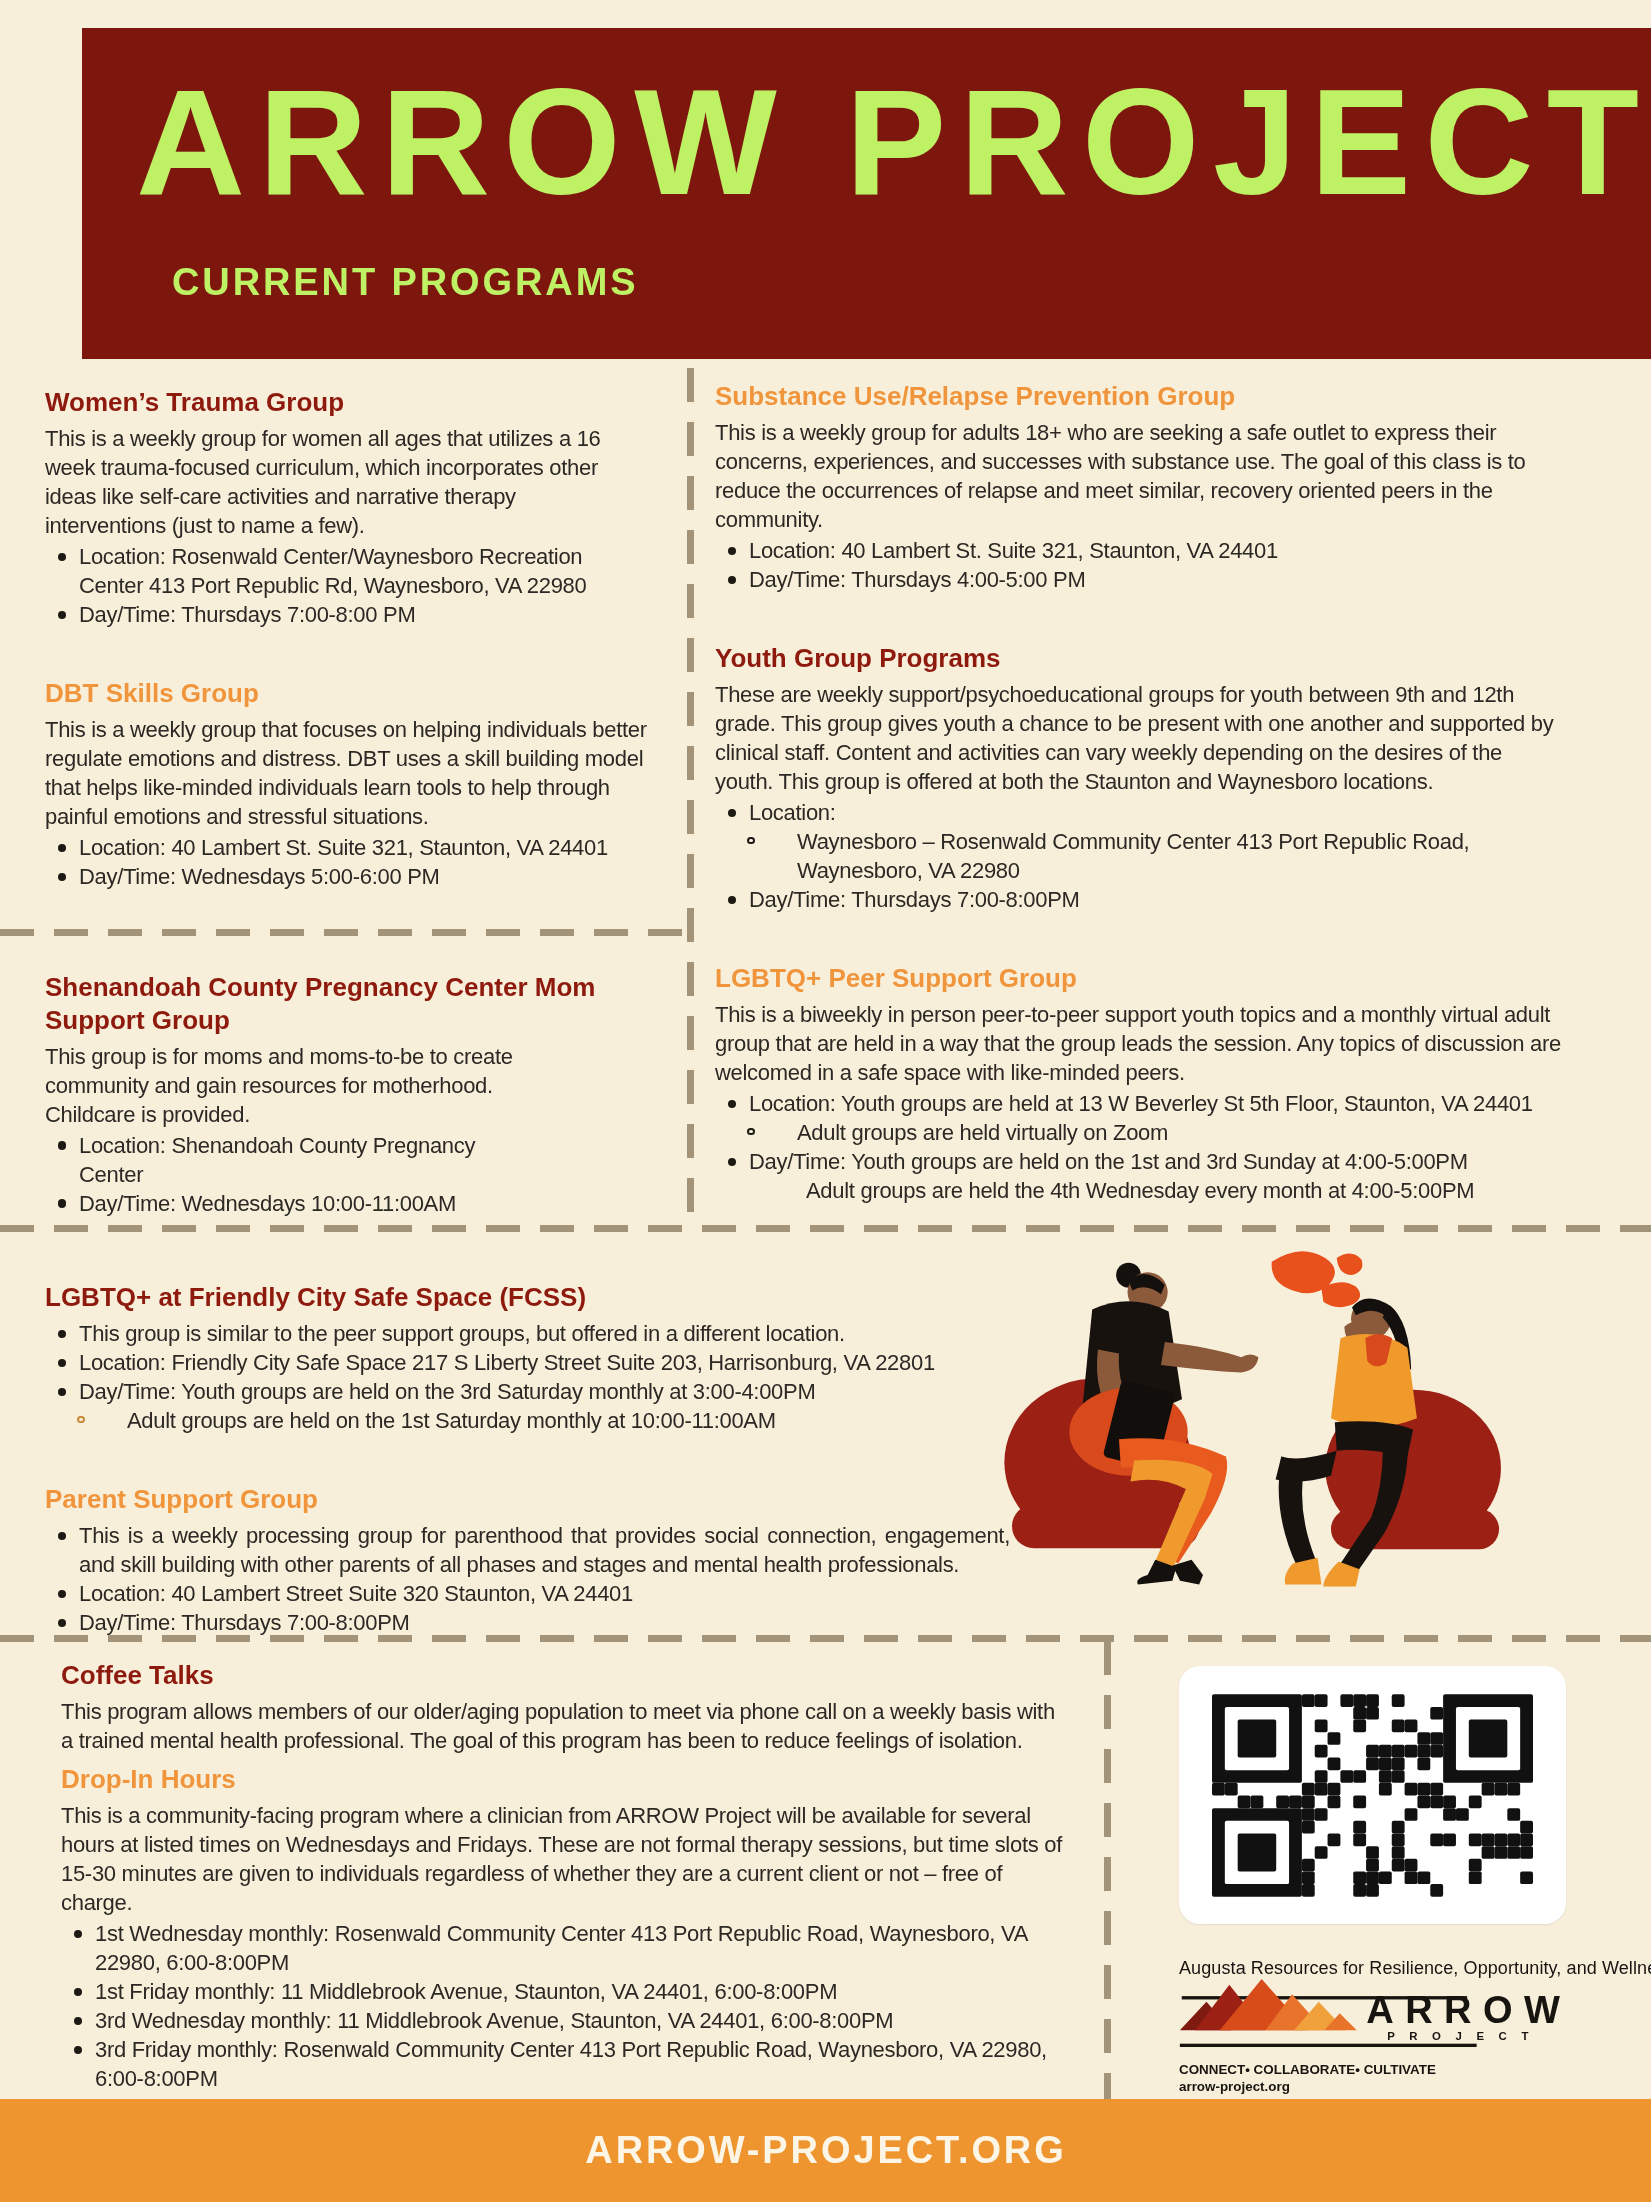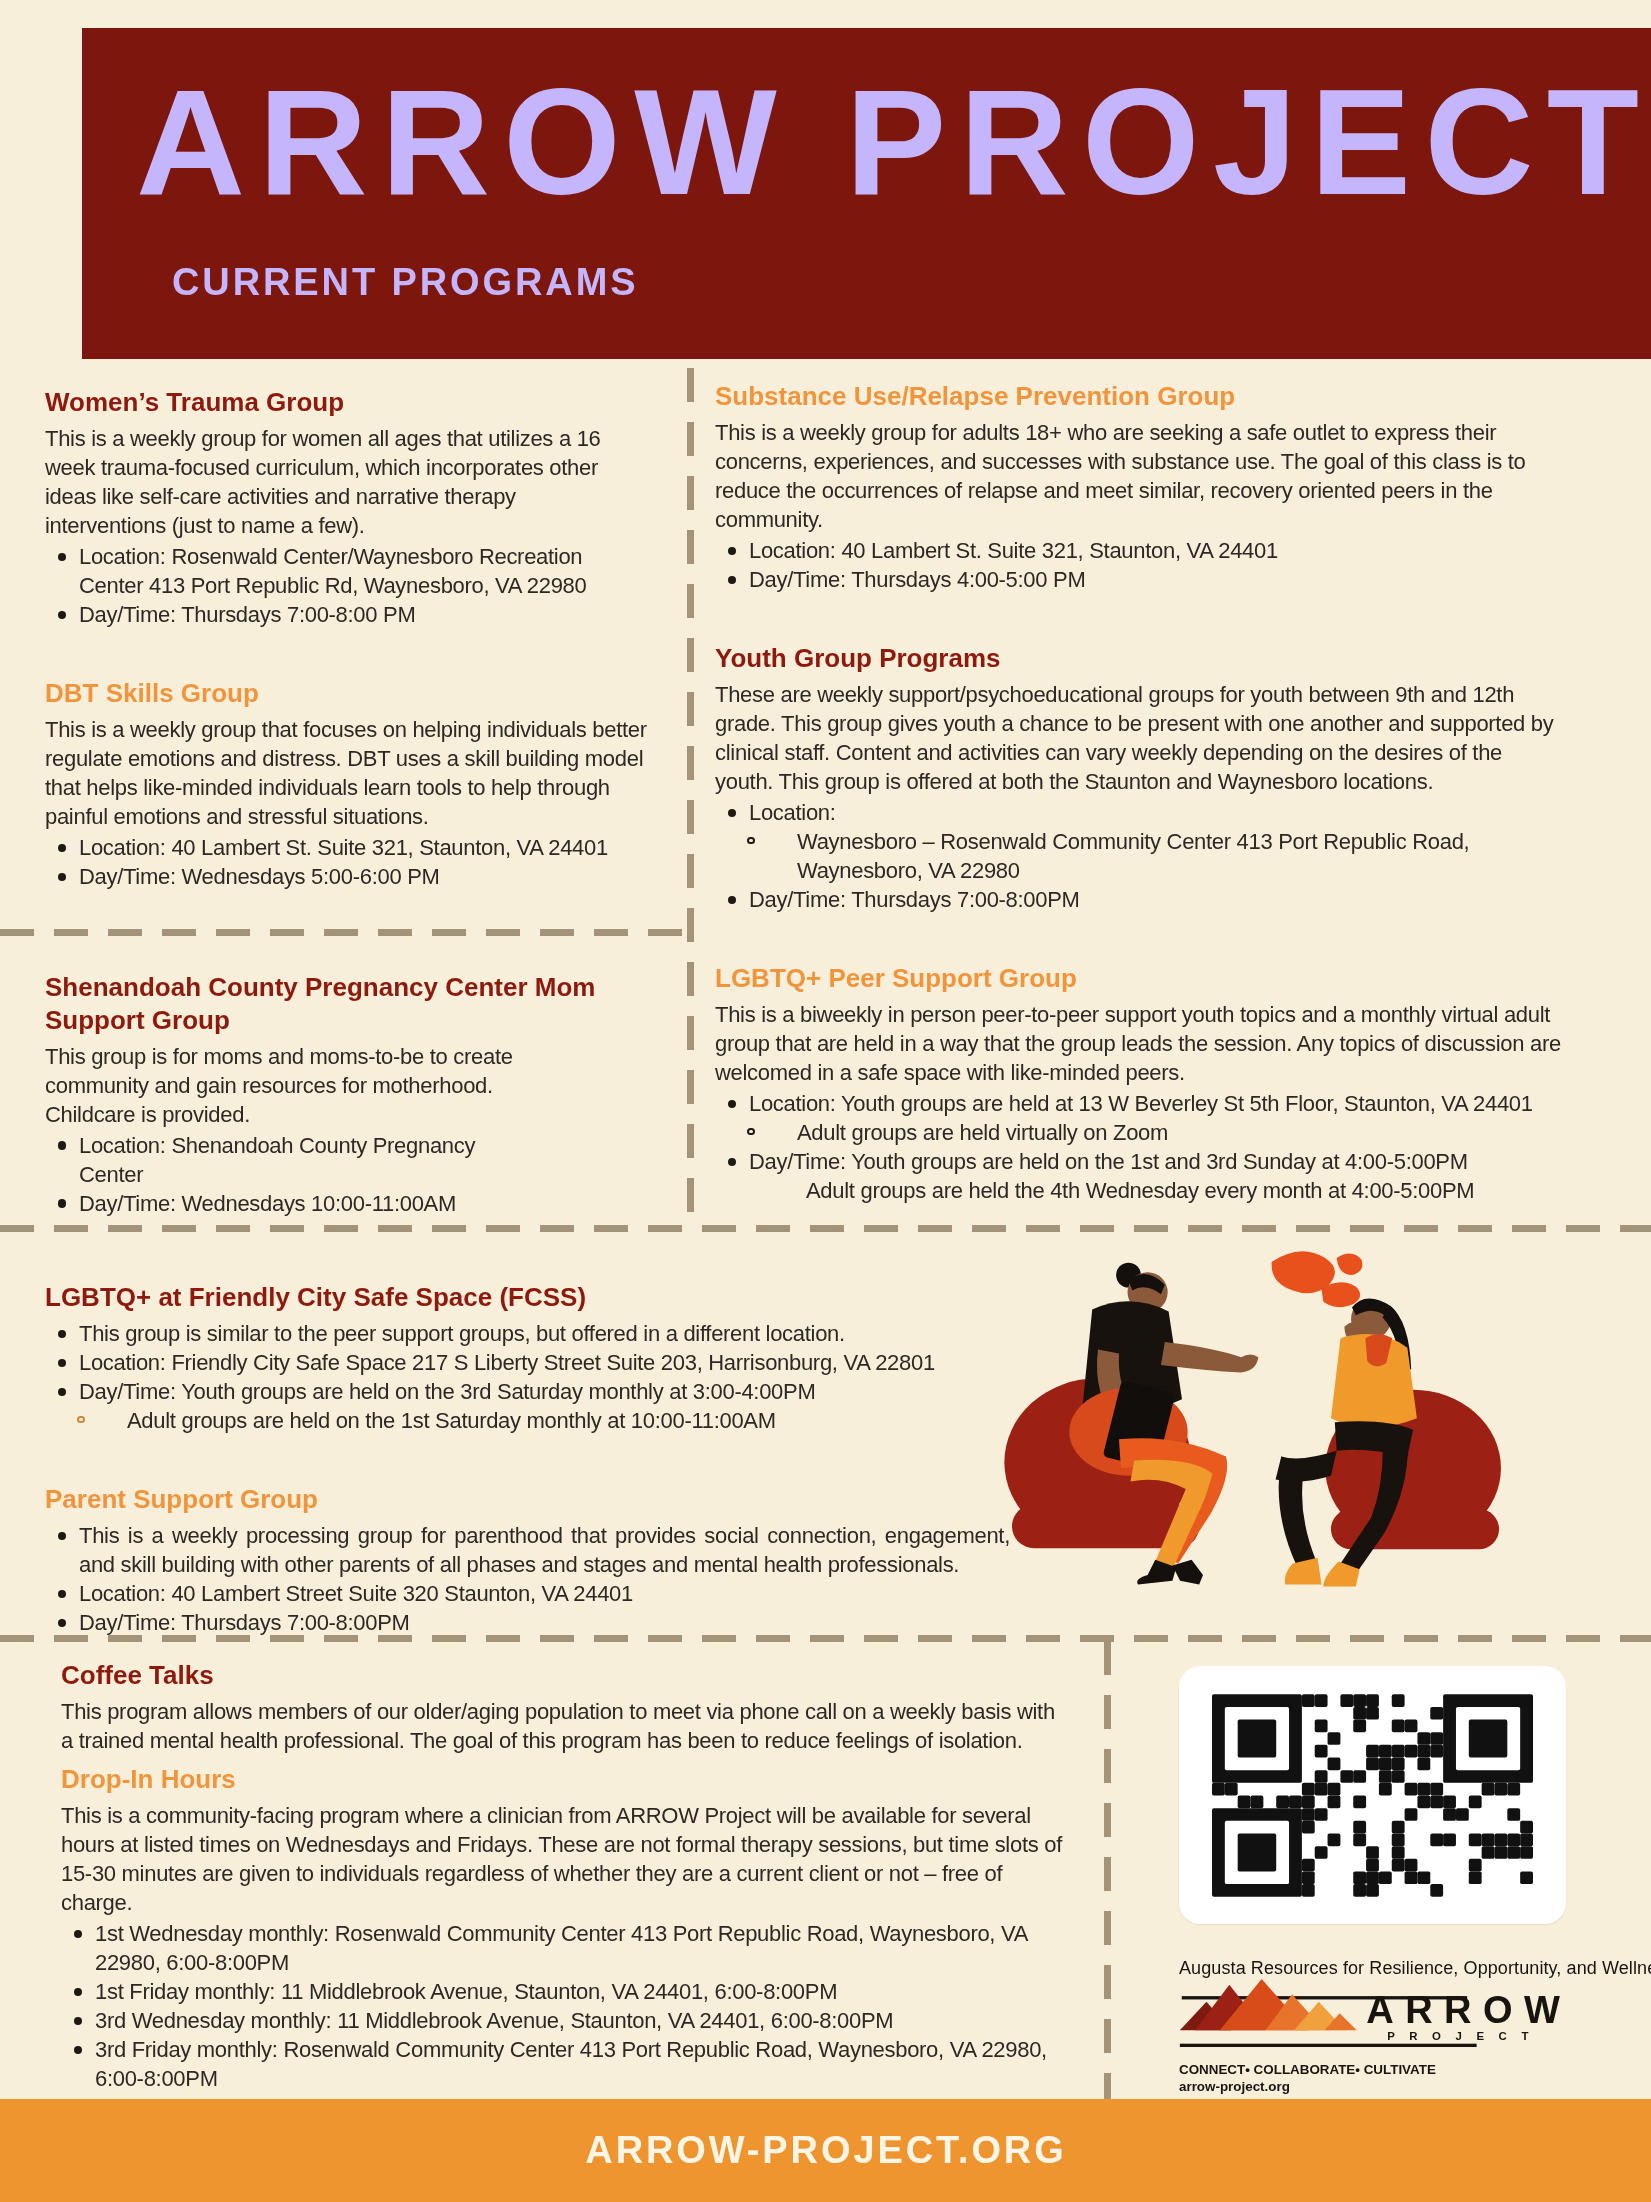--- a/index.html
+++ b/index.html
@@ -7,21 +7,21 @@
     --footer:#ef9530; --dash:#a39378; --ink:#2c2824; --chair:#9c2014;
   }
   *{box-sizing:border-box; margin:0; padding:0;}
   html,body{width:1652px;}
   body{
     position:relative; width:1652px; height:2202px; background:var(--cream);
     font-family:"Liberation Sans", sans-serif; color:var(--ink); overflow:hidden;
   }
   .header{
     position:absolute; left:82px; top:28px; right:0; height:331px;
-    background:var(--dkred); color:#c4b5fd;
+    background:var(--dkred); color:#bef264;
   }
   .header h1{
     font-size:151px; font-weight:bold; line-height:1; letter-spacing:13.4px;
     margin:38px 0 0 54px; white-space:nowrap;
   }
   .header .subtitle{
     font-size:38px; font-weight:bold; letter-spacing:2.9px; margin:44px 0 0 90px;
   }
   
   .hdash{position:absolute; height:6.7px;

